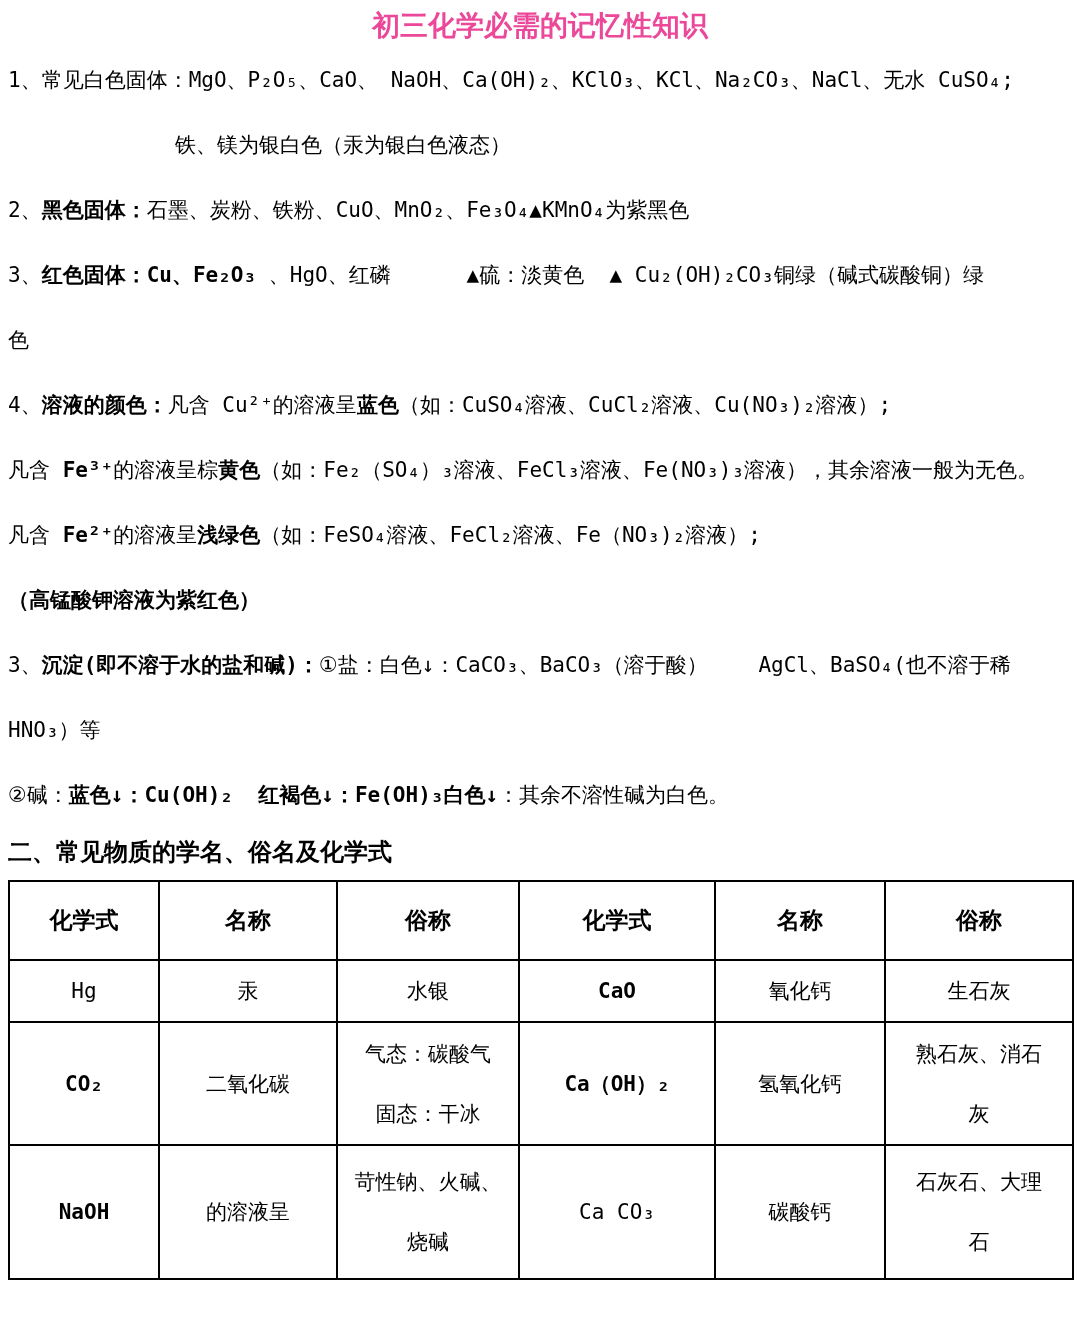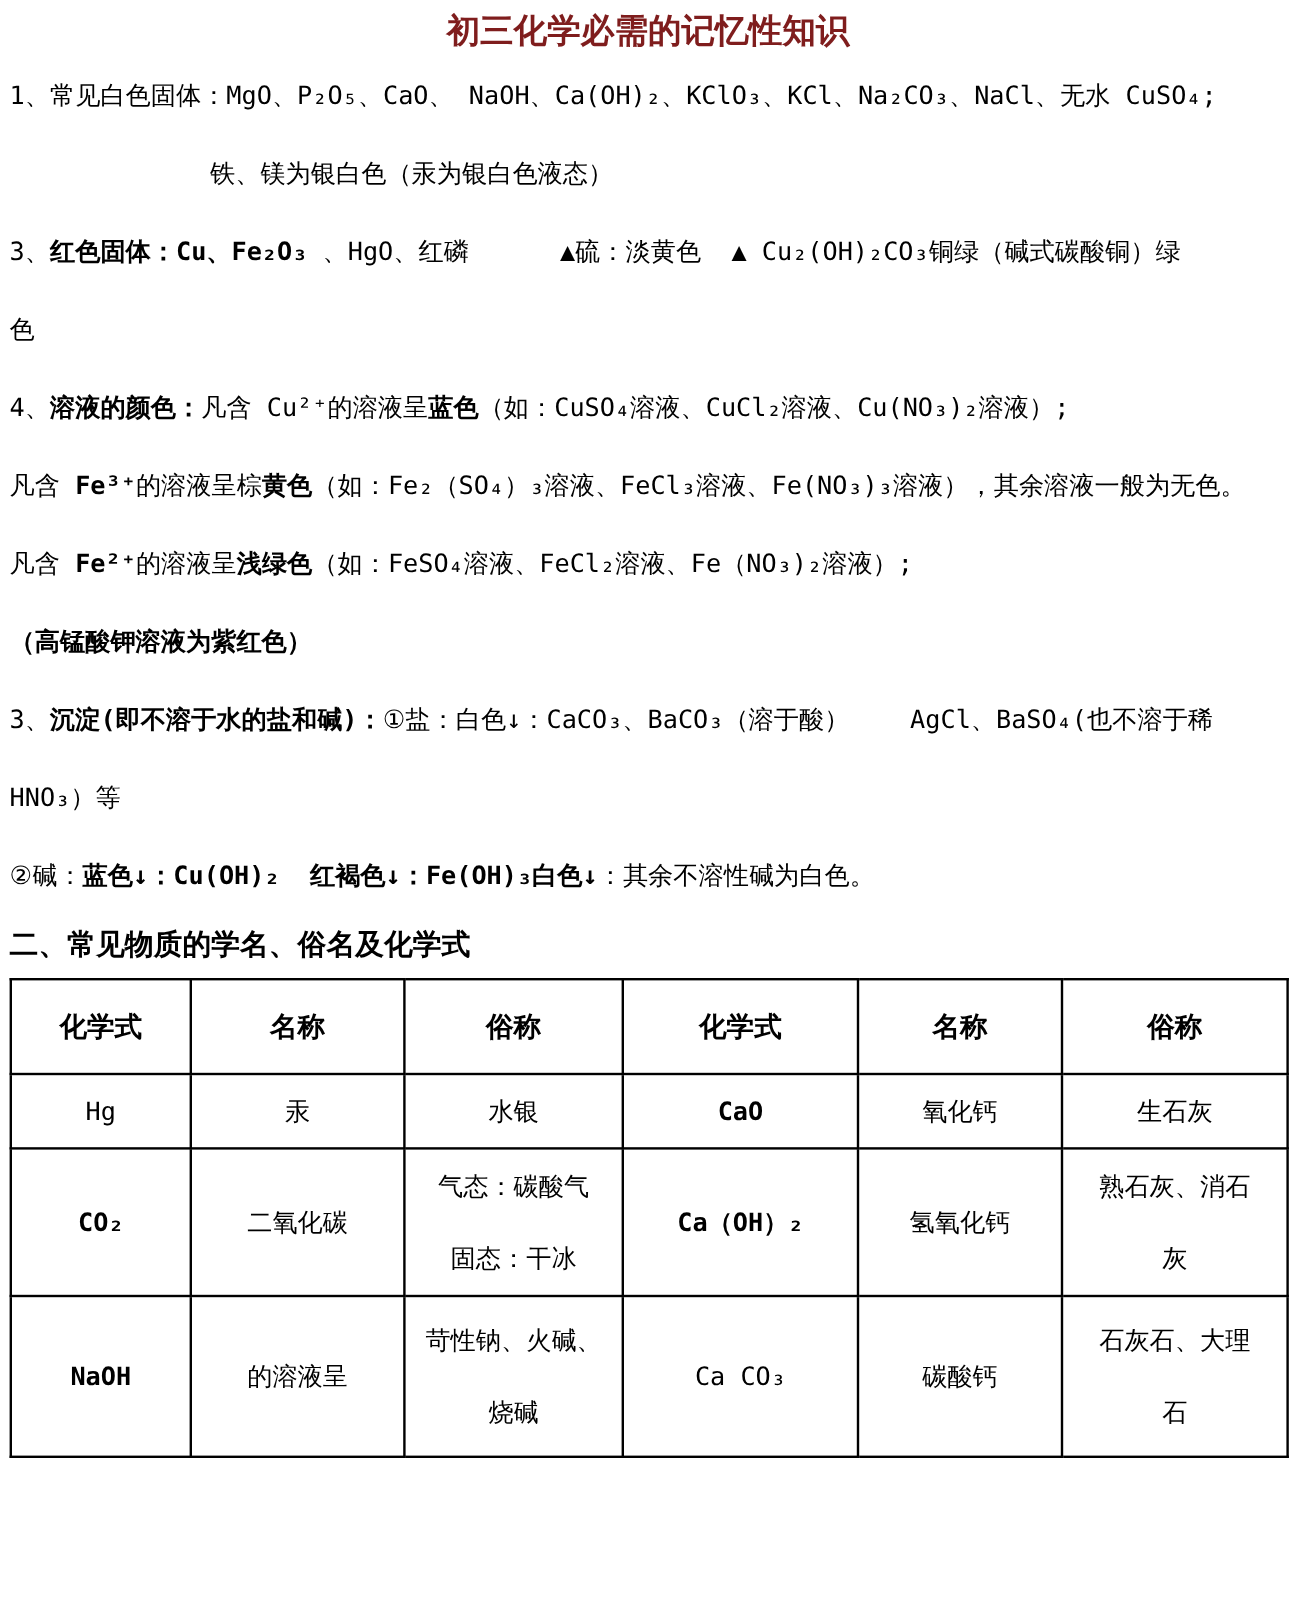--- a/index.html
+++ b/index.html
@@ -70,26 +70,27 @@
   col.c1 { width: 178px; }
   col.c2 { width: 182px; }
   col.c3 { width: 196px; }
   col.c4 { width: 170px; }
   col.c5 { width: 188px; }
 </style>
 </head>
 <body>
 
 <div class="page">
-  <div class="doc-title" style="color: #7f1d1d;">初三化学必需的记忆性知识</div>
+  <div class="doc-title" style="color: #ec4899;">初三化学必需的记忆性知识</div>
 
 
   <div class="body-lines" id="body-lines">
       <div class="line"><span>1、常见白色固体：MgO、P₂O₅、CaO、 NaOH、Ca(OH)₂、KClO₃、KCl、Na₂CO₃、NaCl、无水 CuSO₄;</span></div>
       <div class="line" style="padding-left: 167px;"><span>铁、镁为银白色（汞为银白色液态）</span></div>
+      <div class="line"><span>2、</span><span class="b">黑色固体：</span><span>石墨、炭粉、铁粉、CuO、MnO₂、Fe₃O₄▲KMnO₄为紫黑色</span></div>
       <div class="line"><span>3、</span><span class="b">红色固体：</span><span class="b">Cu、Fe₂O₃</span><span> 、HgO、红磷      </span><span>▲硫：淡黄色  ▲ Cu₂(OH)₂CO₃铜绿（碱式碳酸铜）绿</span></div>
       <div class="line"><span>色</span></div>
       <div class="line"><span>4、</span><span class="b">溶液的颜色：</span><span>凡含 Cu²⁺的溶液呈</span><span class="b">蓝色</span><span>（如：CuSO₄溶液、CuCl₂溶液、Cu(NO₃)₂溶液）;</span></div>
       <div class="line"><span>凡含 </span><span class="b">Fe³⁺</span><span>的溶液呈棕</span><span class="b">黄色</span><span>（如：Fe₂（SO₄）₃溶液、FeCl₃溶液、Fe(NO₃)₃溶液），其余溶液一般为无色。</span></div>
       <div class="line"><span>凡含 </span><span class="b">Fe²⁺</span><span>的溶液呈</span><span class="b">浅绿色</span><span>（如：FeSO₄溶液、FeCl₂溶液、Fe（NO₃)₂溶液）;</span></div>
       <div class="line"><span class="b">（高锰酸钾溶液为紫红色）</span></div>
       <div class="line"><span>3、</span><span class="b">沉淀(即不溶于水的盐和碱)：</span><span>①盐：白色↓：CaCO₃、BaCO₃（溶于酸）    AgCl、BaSO₄(也不溶于稀</span></div>
       <div class="line"><span>HNO₃）等</span></div>
       <div class="line"><span>②碱：</span><span class="b">蓝色↓：Cu(OH)₂</span><span>  </span><span class="b">红褐色↓：Fe(OH)₃白色↓</span><span>：其余不溶性碱为白色。</span></div>
     </div>

